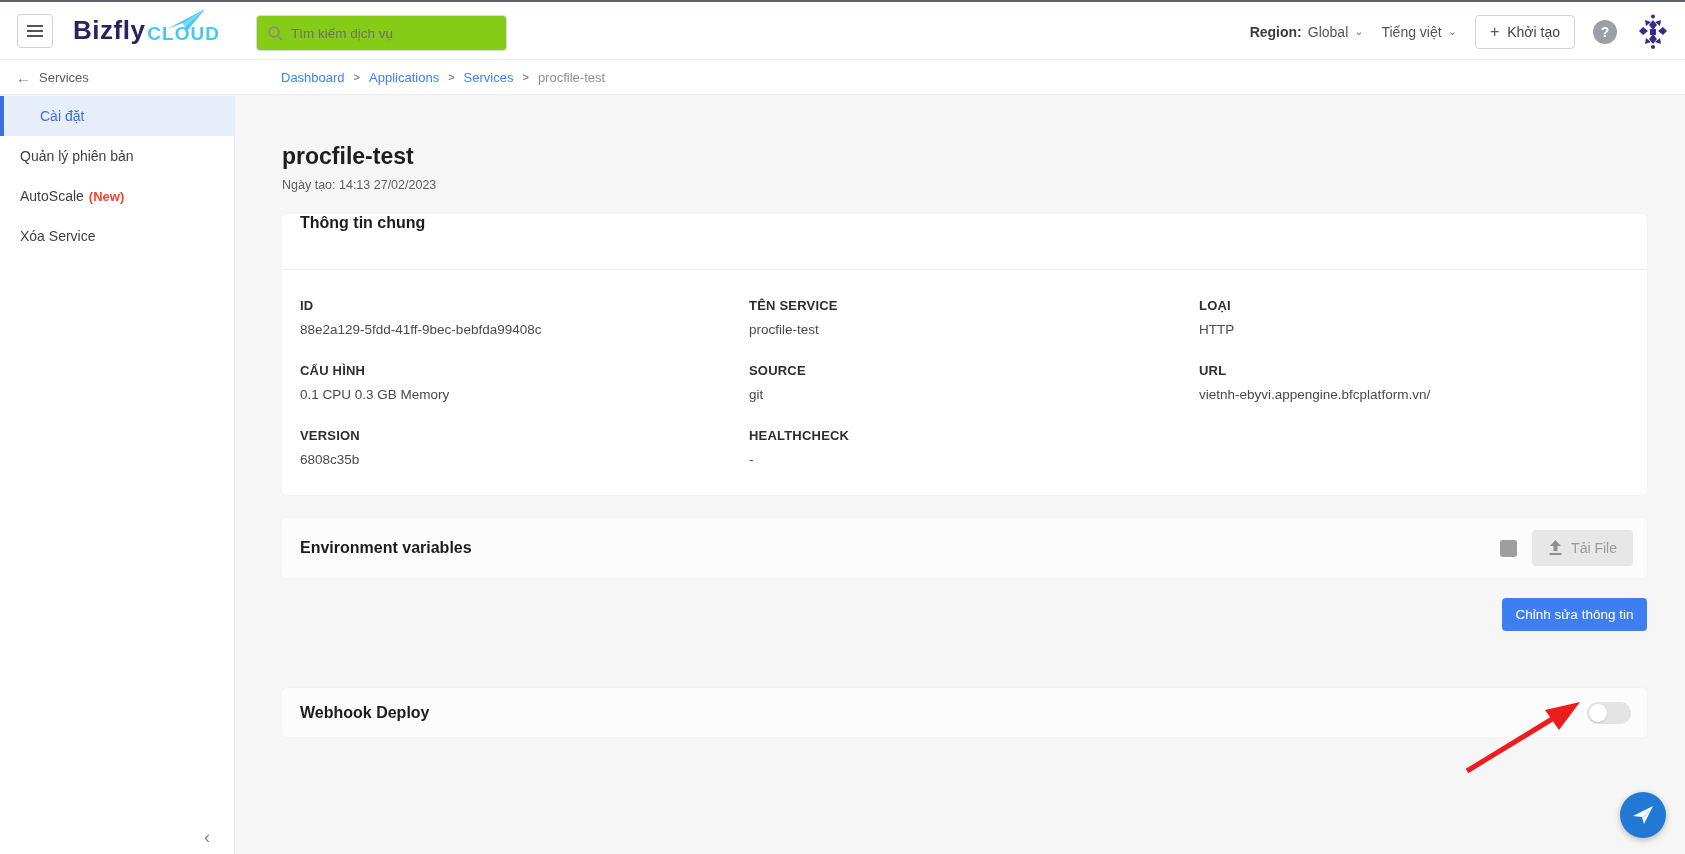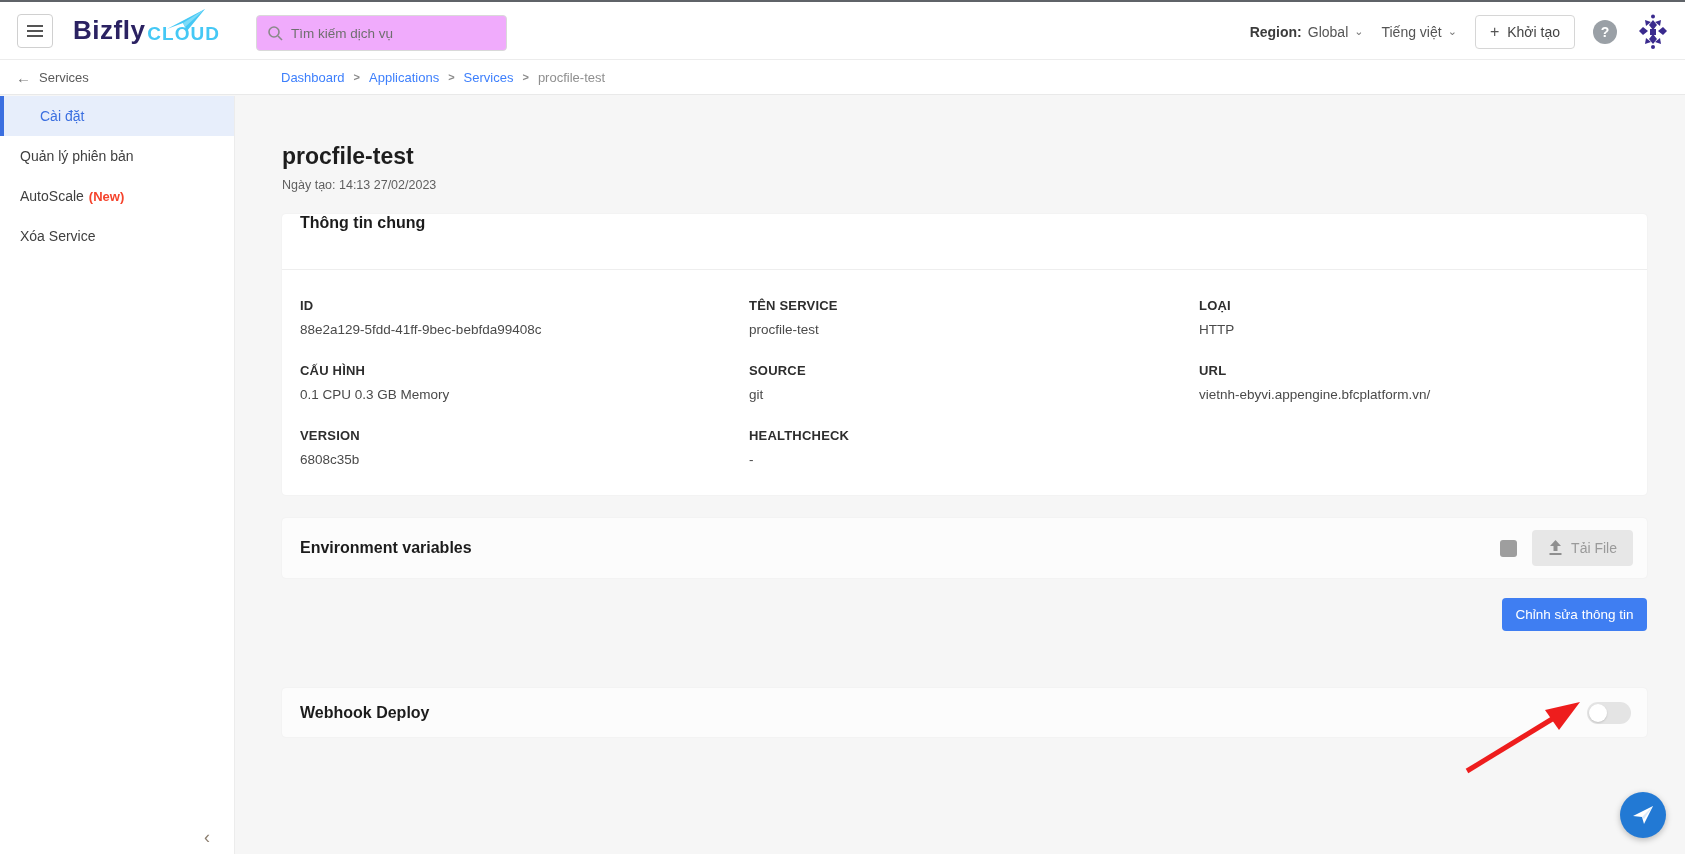--- a/index.html
+++ b/index.html
@@ -13,21 +13,21 @@
             border-bottom:1px solid #ececec; display:flex; align-items:center; z-index:40; }
   .hamburger { width:36px; height:34px; margin-left:17px; border:1px solid #d0d0d0; border-radius:4px;
                background:#fff; display:flex; align-items:center; justify-content:center; cursor:pointer; }
   .hamburger .bars { width:16px; height:12px; display:flex; flex-direction:column; justify-content:space-between; }
   .hamburger .bars i { display:block; height:2px; background:#555; }
   .logo { display:flex; align-items:flex-end; margin-left:20px; position:relative; cursor:pointer; }
   .logo .bizfly { font-size:26px; font-weight:bold; color:#2b2262; letter-spacing:0.5px; }
   .logo .cloud  { font-size:19px; font-weight:bold; color:#45c8f5; letter-spacing:1px; margin-left:2px; margin-bottom:1px; }
   .logo svg.plane { position:absolute; left:92px; top:-8px; }
   .search-box { position:absolute; left:256px; top:13px; width:251px; height:36px; border:1px solid #d9d9d9;
-                border-radius:4px; background:#f0abfc; display:flex; align-items:center; padding:0 10px; }
+                border-radius:4px; background:#84cc16; display:flex; align-items:center; padding:0 10px; }
   .search-box input { border:none; outline:none; flex:1; font-size:13.5px; color:#444; margin-left:8px;
                       font-family:"Liberation Sans", sans-serif; background:transparent; }
   .search-box input::placeholder { color:#6f6f6f; }
   .header-right { position:absolute; right:14px; top:0; height:60px; display:flex; align-items:center; gap:18px; }
   .hdr-text { font-size:14px; color:#555; display:flex; align-items:center; gap:6px; cursor:pointer; }
   .hdr-text b { color:#3c3c3c; }
   .chev { font-size:11px; color:#777; transform:translateY(-1px); }
   .create-btn { height:34px; border:1px solid #d6d6d6; border-radius:4px; background:#fff; padding:0 14px;
                 font-size:14px; color:#444; display:flex; align-items:center; gap:8px; cursor:pointer; }
   .create-btn .plus { font-size:16px; color:#555; }

